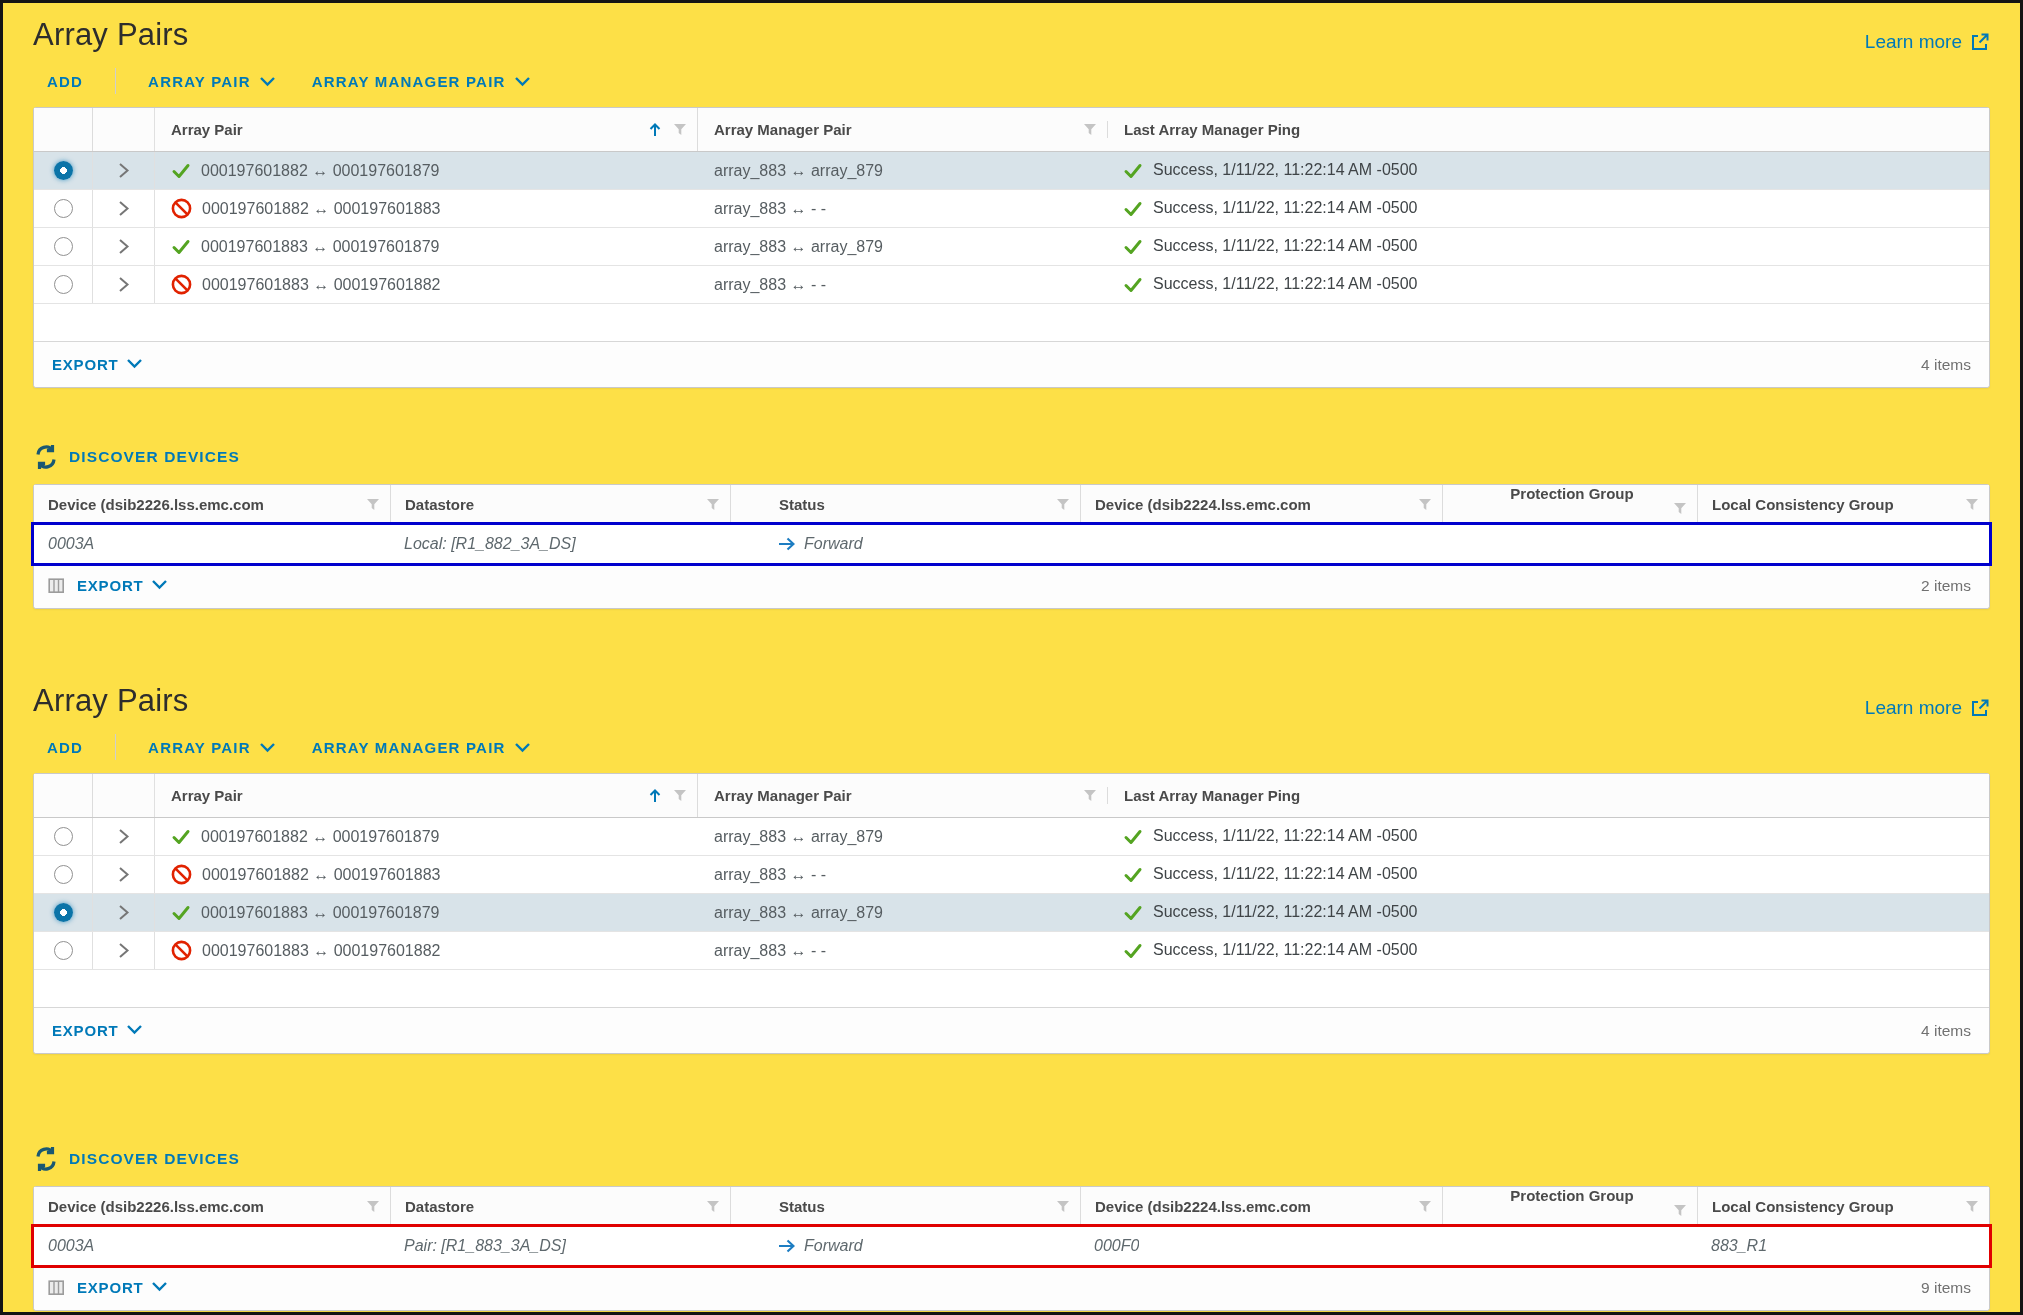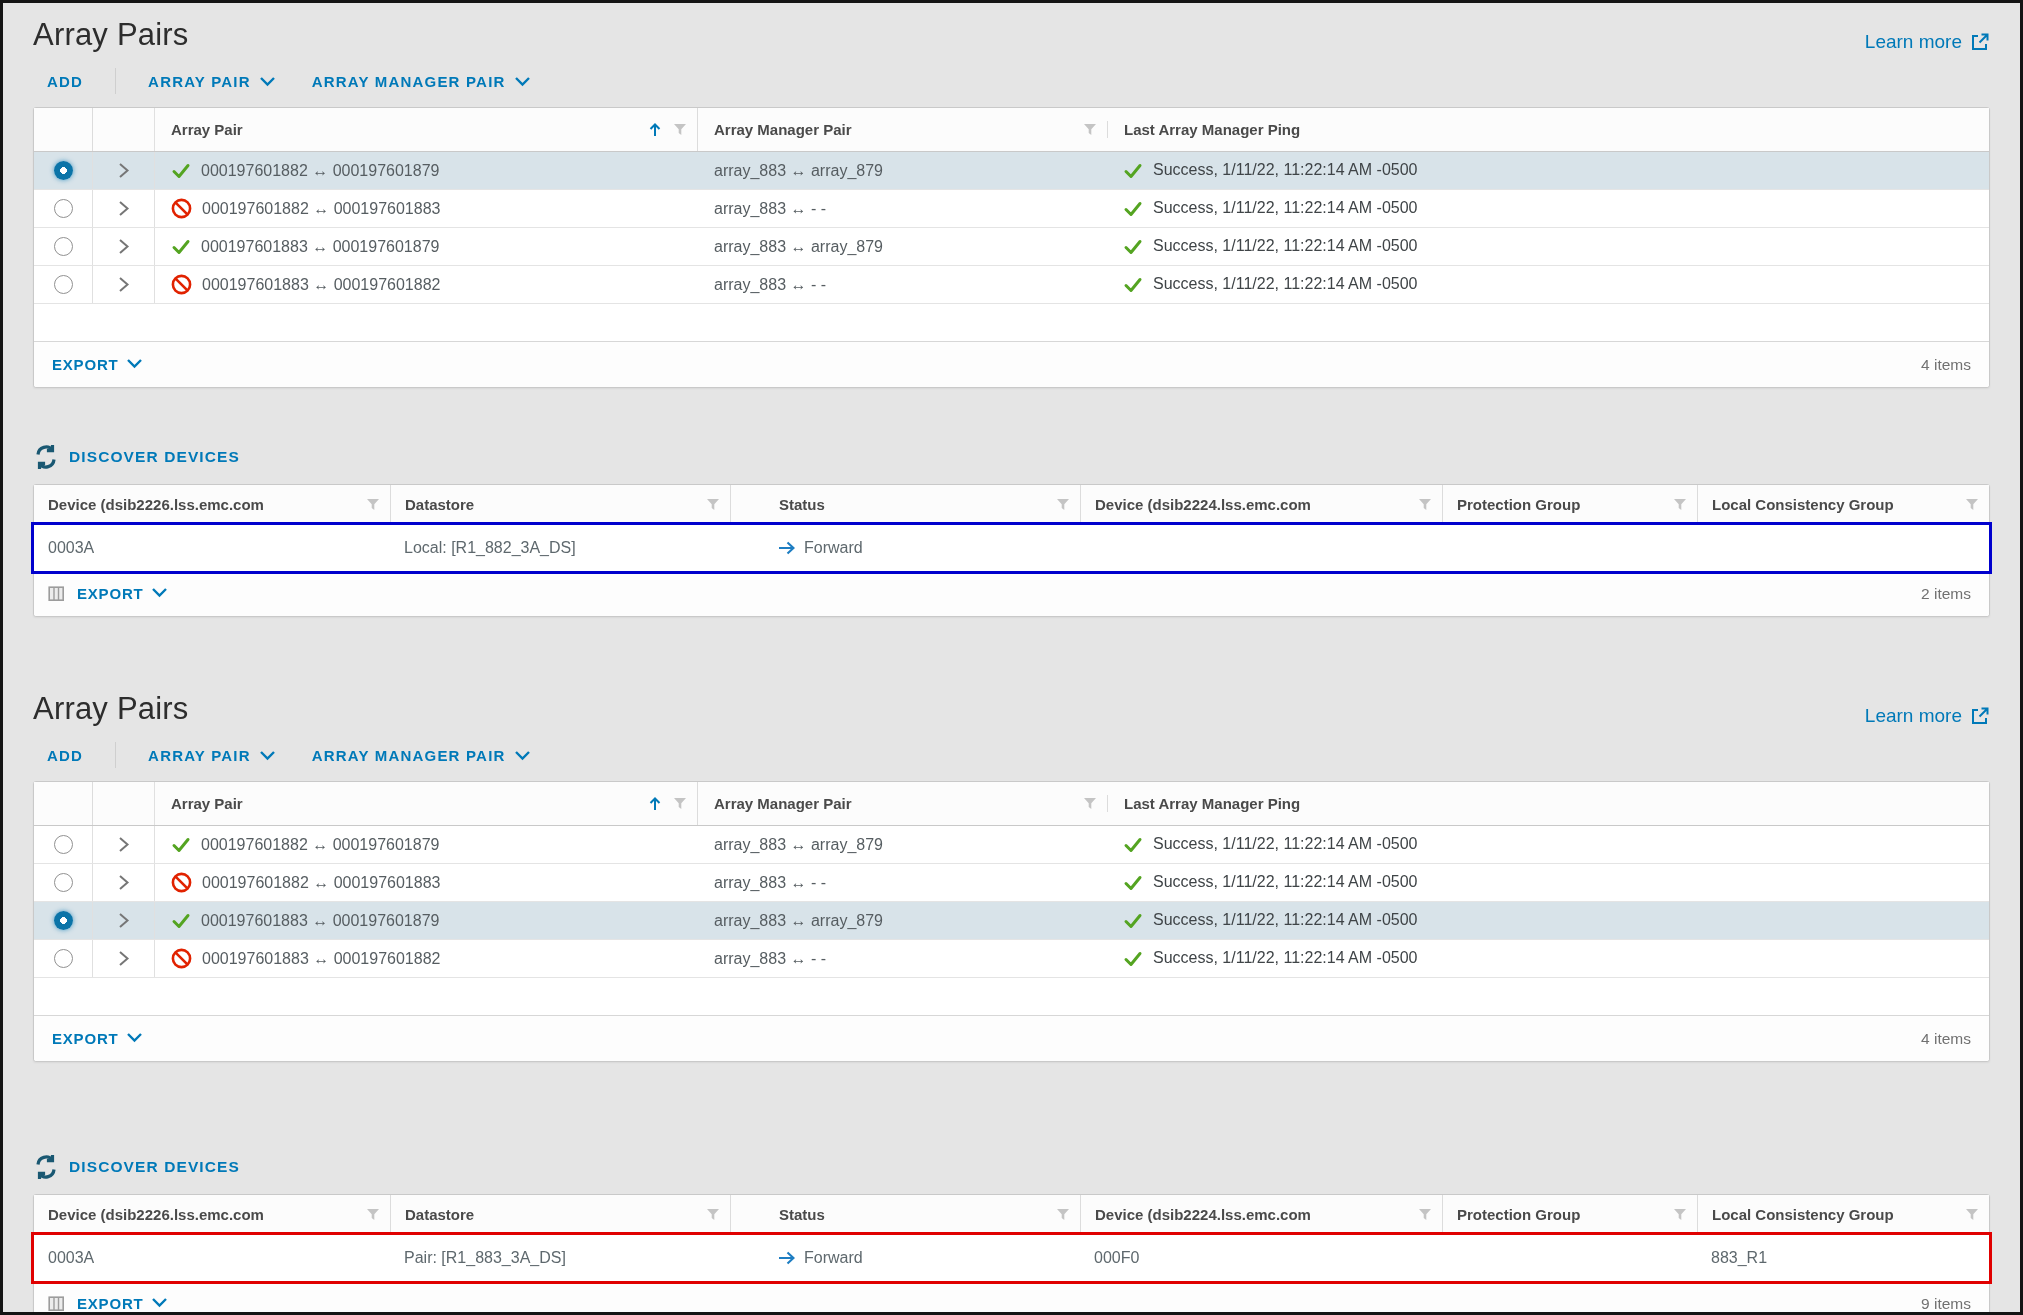--- a/index.html
+++ b/index.html
@@ -1,17 +1,17 @@
 <!DOCTYPE html>
 <html><head>
 <meta charset="utf-8">
 <style>
   * { margin:0; padding:0; box-sizing:border-box; }
   body { background:#fff; font-family:"Liberation Sans", sans-serif; }
-  .frame { width:2023px; height:1315px; border:3px solid #141414; background:#e5e5e5; overflow:hidden; }
+  .frame { width:2023px; height:1315px; border:3px solid #141414; background:#fde047; overflow:hidden; }
   .section { padding:0 30px; }
 
   
   .title-row { display:flex; justify-content:space-between; align-items:flex-end; margin-top:14px; }
   .sec2 .title-row { margin-top:74px; }
   .page-title { font-size:31px; font-weight:300; color:#2d2d2d; letter-spacing:.2px; }
   .learn-more { display:flex; align-items:center; gap:8px; color:#0079b8; font-size:19px; cursor:pointer; text-decoration:none; }
 
   
   .toolbar { display:flex; align-items:center; margin-top:12px; height:32px; }
@@ -52,22 +52,22 @@
   .ico { flex:none; display:inline-flex; }
 
   
   .discover-row { display:flex; align-items:center; gap:10px; margin-top:56px; color:#0079b8; cursor:pointer; }
   .sec2 .discover-row { margin-top:92px; }
   .discover-label { font-size:15.5px; font-weight:600; letter-spacing:1.1px; color:#0079b8; }
   .dd-card { margin-top:14px; }
   .dd-header { display:flex; height:40px; align-items:center; background:#fcfcfc; border-bottom:1px solid #c9c9c9; }
   .d-col { display:flex; align-items:center; padding:0 10px 0 14px; align-self:stretch; min-width:0; }
   .d-col + .d-col { border-left:1px solid #dcdcdc; }
-  .d1 { width:356px; } .d2 { width:340px; } .d3 { width:350px;padding-left:48px; } .d4 { width:362px; } .d5 { width:255px; } .d6 { flex:1; }
-  .dd-row { display:flex; height:46px; align-items:flex-start; position:relative; background:#fff; }
+  .d1 { width:356px; } .d2 { width:340px; } .d3 { width:350px;padding-left:48px; } .d4 { width:362px; } .d5 { width:255px;flex-direction:column; } .d6 { flex:1; }
+  .dd-row { display:flex; height:38px; align-items:flex-start; position:relative; background:#fff;font-style:italic; }
   .dd-row.hl-blue { box-shadow:0 0 0 3px #0000cd; z-index:2; }
   .dd-row.hl-red  { box-shadow:0 0 0 3px #e00000; z-index:2; }
   .dd-row .d-col { border-left:none; }
   .dd-text { font-size:16px; color:#5e686d; white-space:nowrap; overflow:hidden; }
   .status-cell { display:flex; align-items:center; gap:9px; }
   .dd-footer { height:45px; display:flex; align-items:center; gap:12px; padding:0 18px 0 14px; background:#fdfdfd; border-radius:0 0 3px 3px; }
 </style>
 </head>
 <body>
 

